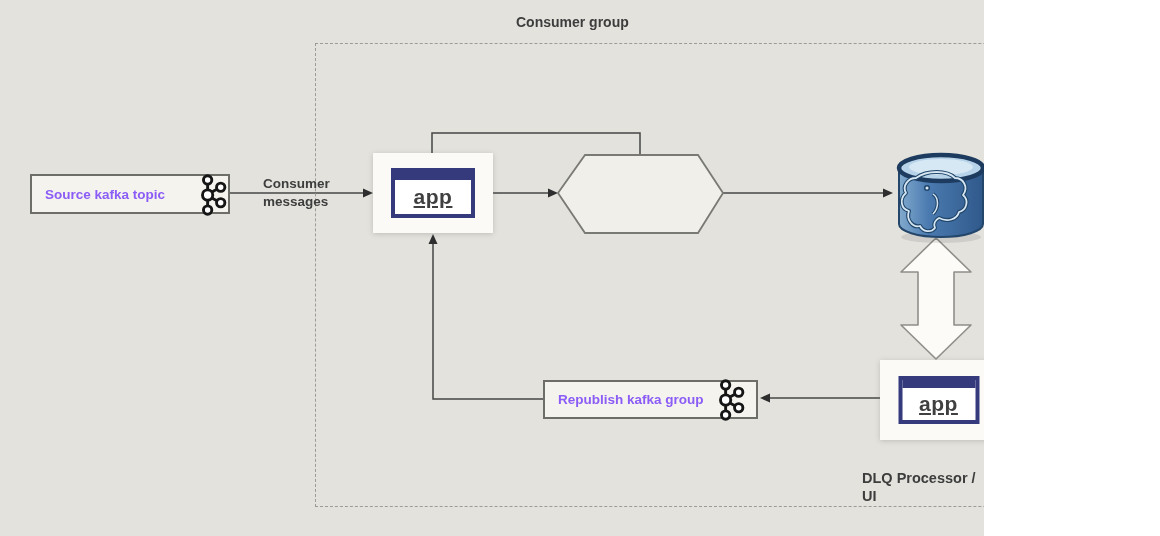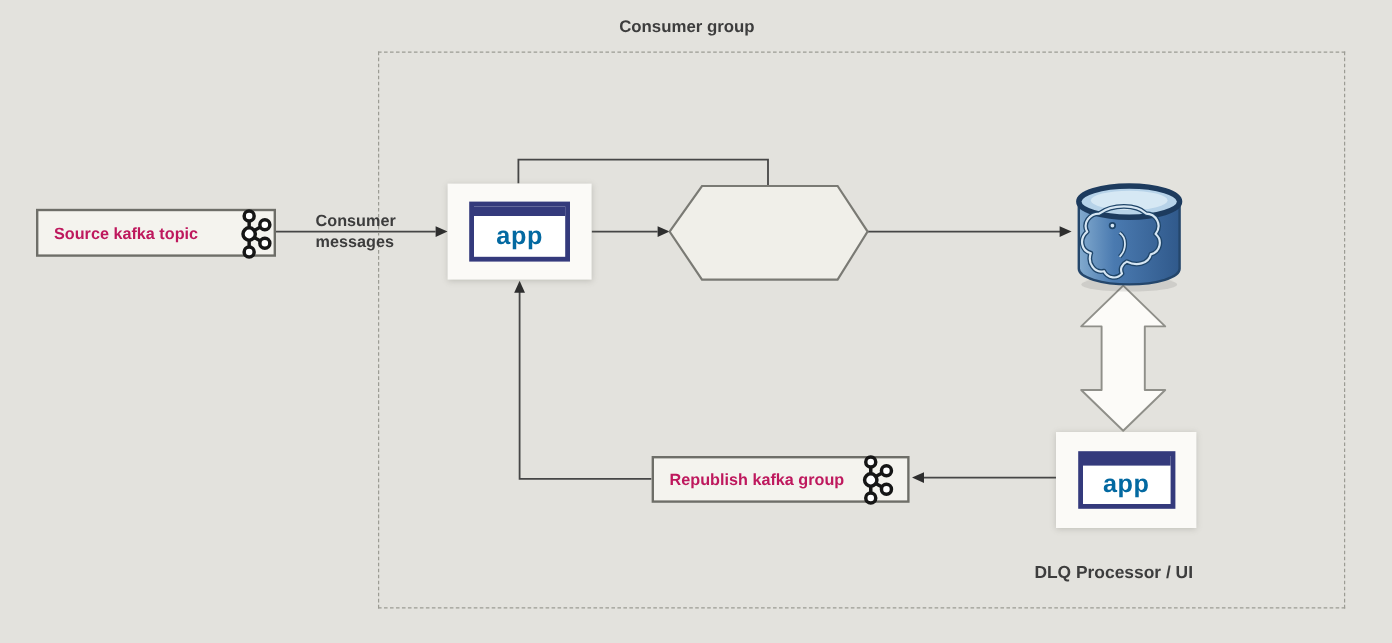--- a/index.html
+++ b/index.html
@@ -1,18 +1,18 @@
 <!DOCTYPE html>
 <html><head>
 <meta charset="utf-8">
 <style>
   html,body{margin:0;padding:0;}
   .stage{
     position:relative;
-    width:1160px;height:536px;
+    width:984px;height:536px;
     background:#e3e2dd;
     font-family:"Liberation Sans",sans-serif;
     overflow:hidden;
   }
   .stage svg.underlay{position:absolute;left:0;top:0;}
 
   
   .group-rect{
     position:absolute;left:315px;top:43px;width:806px;height:464px;
     border:1px dashed #9c9c94;
@@ -37,21 +37,21 @@
   .topic-box{
     position:absolute;
     background:#f4f3ee;
     border:2px solid #6e6e68;
     box-sizing:border-box;
     display:flex;align-items:center;
   }
   #source-box{left:30px;top:174px;width:200px;height:40px;}
   #republish-box{left:543px;top:380px;width:215px;height:39px;}
   .topic-label{
-    padding-left:13px;font-size:13.5px;font-weight:600;color:#be185d;
+    padding-left:13px;font-size:13.5px;font-weight:600;color:#8b5cf6;
     white-space:nowrap;
   }
   .kafka-svg{position:absolute;width:31px;height:46px;}
   #source-box .kafka-svg{right:1px;top:-4px;}
   #republish-box .kafka-svg{right:11px;top:-5px;}
 
   
   .app-card{
     position:absolute;
     background:#fbfaf7;
@@ -62,21 +62,21 @@
   .appwin{
     position:absolute;left:50%;top:50%;transform:translate(-50%,-50%);
     width:84px;height:50px;
     border:4px solid #343a7c;background:#fff;box-sizing:border-box;
   }
   #app2 .appwin{width:81px;height:48px;}
   .appbar{height:8px;background:#343a7c;}
   .appbody{
     display:flex;align-items:center;justify-content:center;
     height:calc(100% - 8px);
-    font-size:21px;font-weight:600;color:#0369a1;letter-spacing:.5px;
+    font-size:21px;font-weight:600;color:#404040;letter-spacing:.5px;text-decoration:underline;
   }
 </style>
 </head>
 <body>
 
 <div class="stage">
 
   <svg class="underlay" width="1160" height="536" viewBox="0 0 1160 536">
     <defs>
       <linearGradient id="dbgrad" x1="0" y1="0" x2="1" y2="0">

